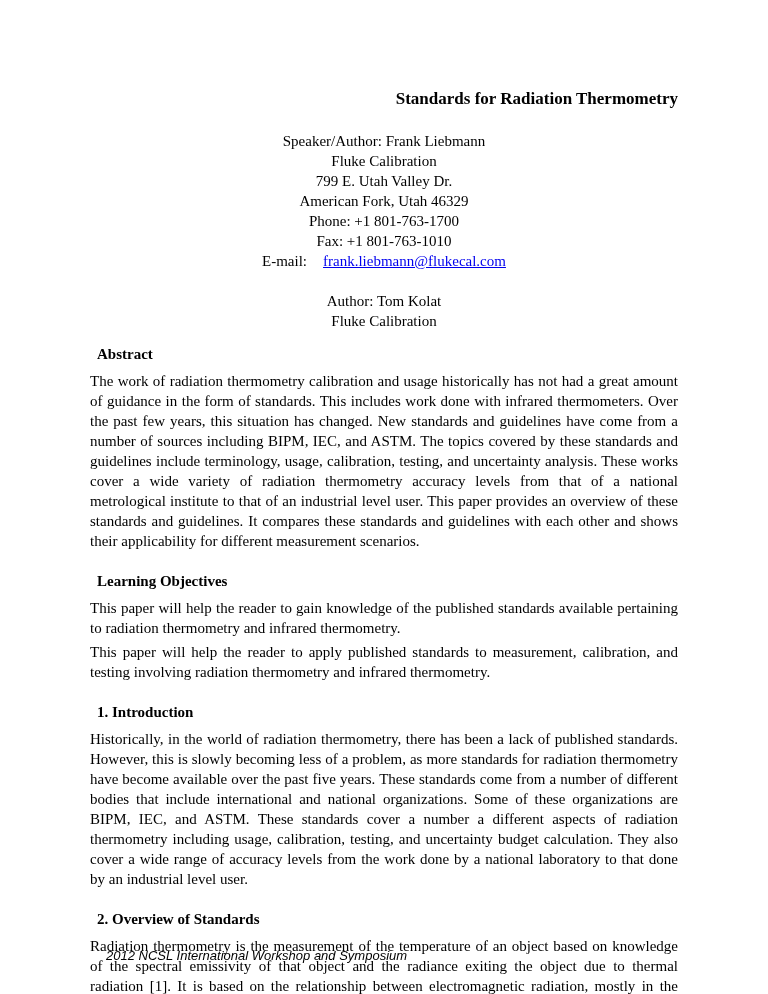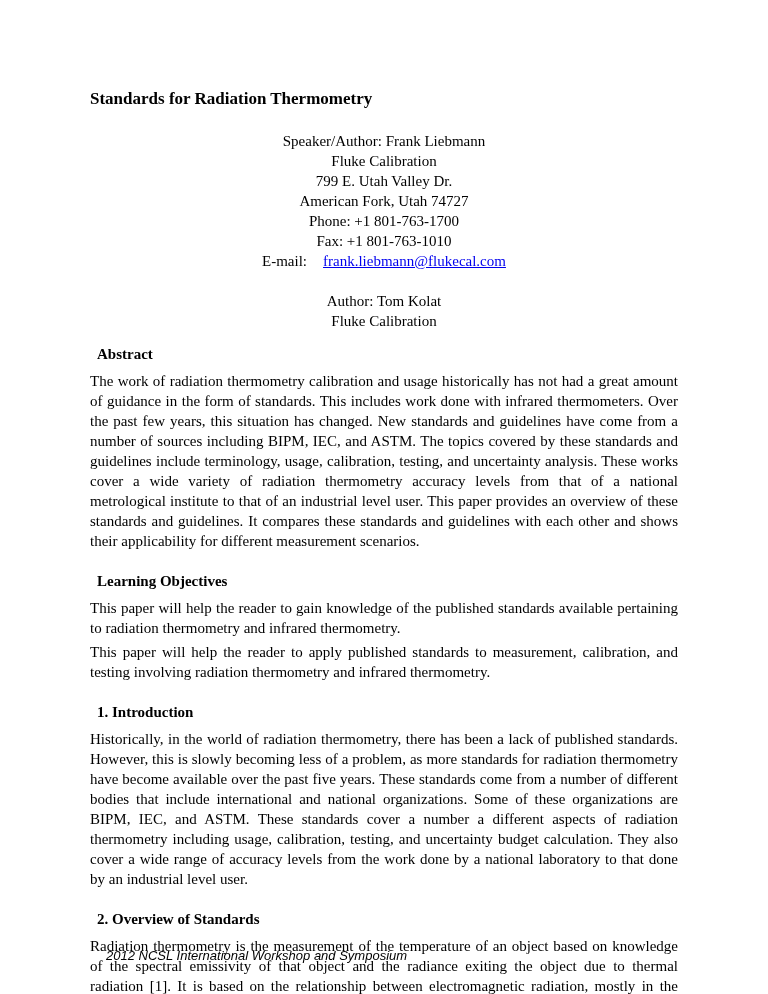--- a/index.html
+++ b/index.html
@@ -16,21 +16,21 @@
     padding: 88px 90px 0 90px;
     font-family: "Liberation Serif", serif;
     font-size: 15px;
     line-height: 20px;
     color: #000000;
     overflow: hidden;
   }
   .paper-title {
     font-size: 17px;
     font-weight: bold;
-    text-align: left;
+    text-align: right;
     margin: 0 0 21px 0;
     line-height: 22px;
   }
   .center-block {
     text-align: center;
   }
   .contact-block {
     margin-bottom: 20px;
   }
   .contact-line, .author-line {
@@ -79,21 +79,21 @@
 <body>
 
 <div class="page">
 
   <h1 class="paper-title">Standards for Radiation Thermometry</h1>
 
   <div class="center-block contact-block">
     <div class="contact-line">Speaker/Author: Frank Liebmann</div>
     <div class="contact-line">Fluke Calibration</div>
     <div class="contact-line">799 E. Utah Valley Dr.</div>
-    <div class="contact-line">American Fork, Utah 74727</div>
+    <div class="contact-line">American Fork, Utah 46329</div>
     <div class="contact-line">Phone: +1 801-763-1700</div>
     <div class="contact-line">Fax: +1 801-763-1010</div>
     <div class="contact-line">
       <span class="email-label">E-mail:</span><a class="email-link" style="color: rgb(0, 0, 238);">frank.liebmann@flukecal.com</a>
     </div>
   </div>
 
   <div class="center-block author-block">
     <div class="author-line">Author: Tom Kolat</div>
     <div class="author-line">Fluke Calibration</div>

